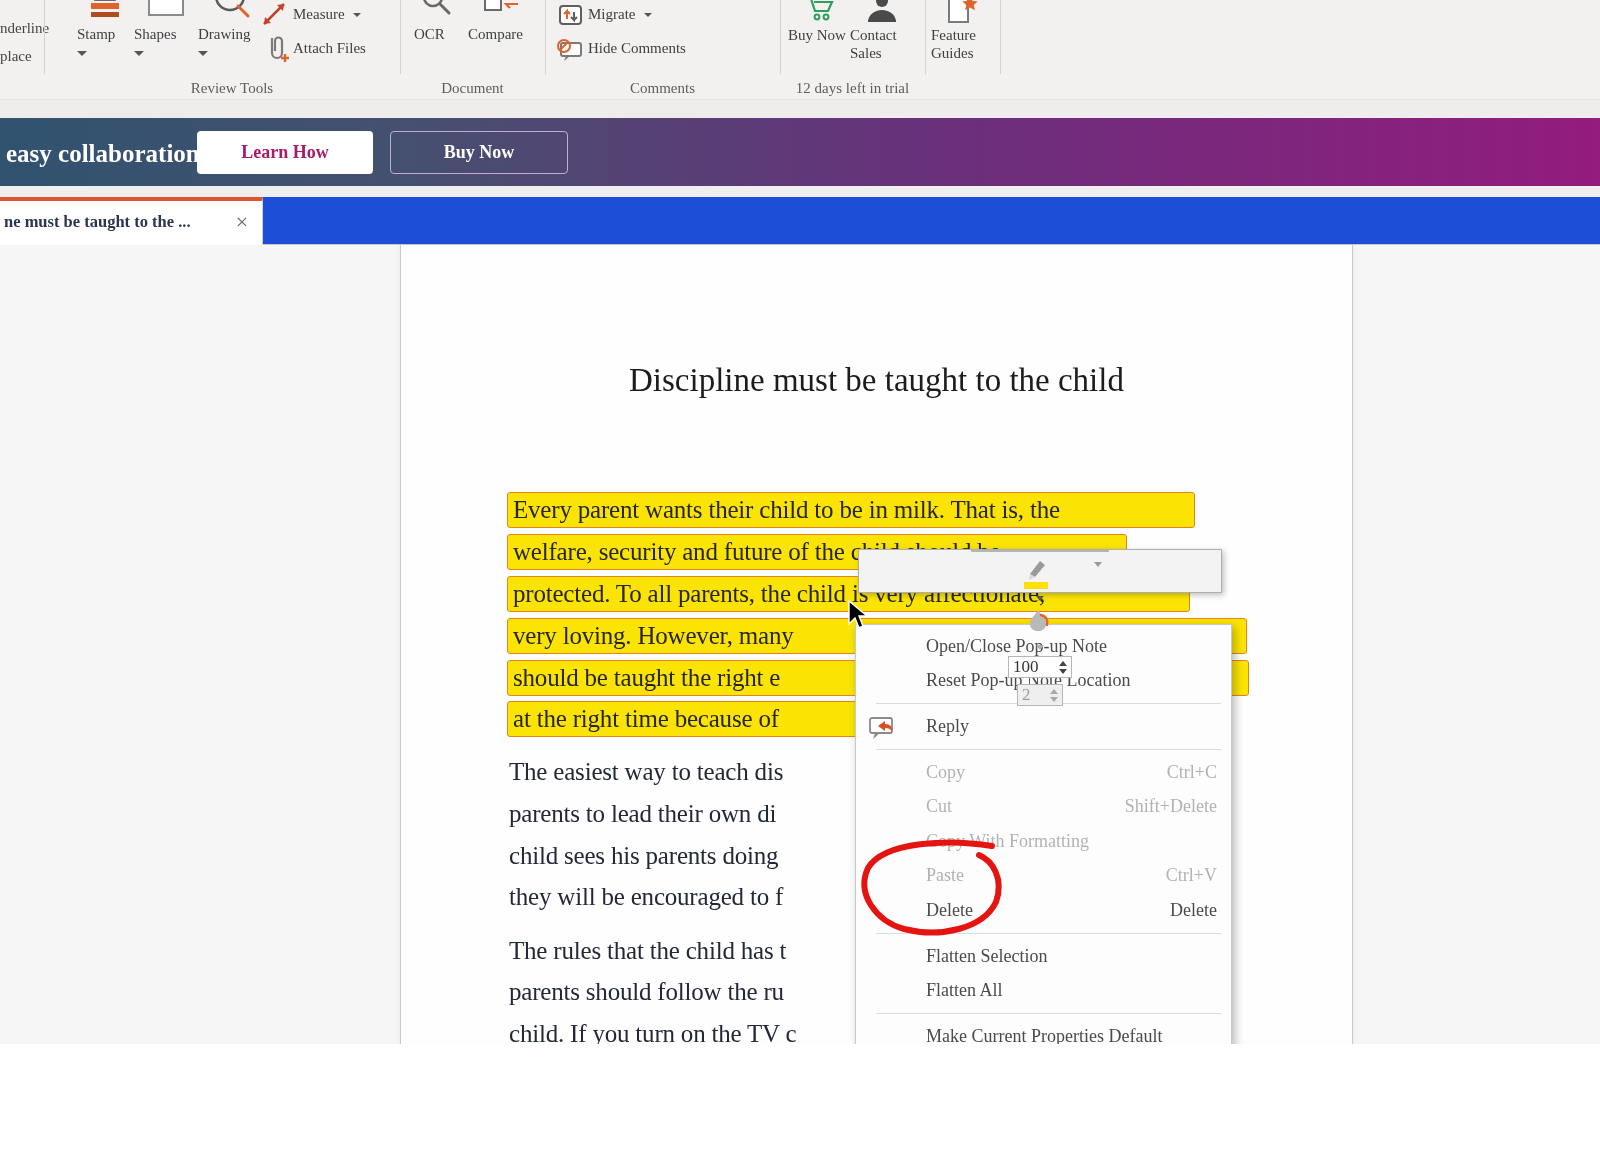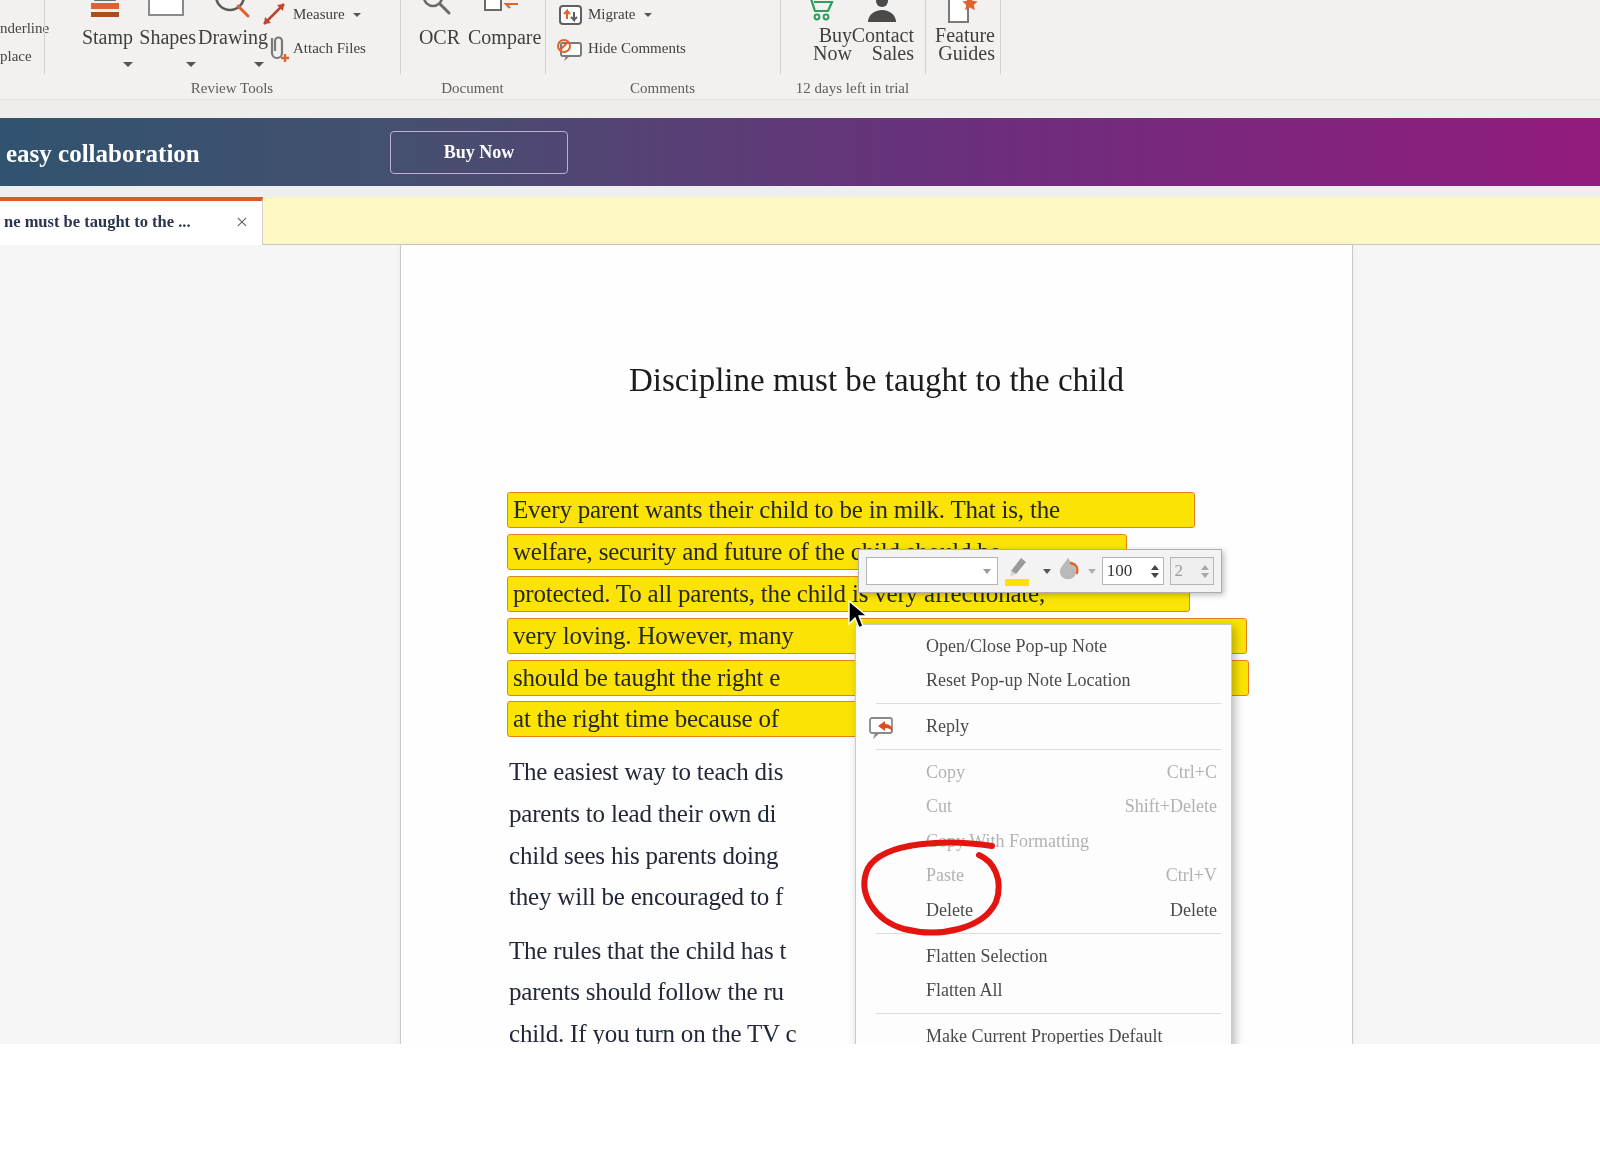--- a/index.html
+++ b/index.html
@@ -5,57 +5,57 @@
   * { margin:0; padding:0; box-sizing:border-box; }
   html,body { width:1600px; height:1160px; }
   body { font-family:"Liberation Sans", sans-serif; background:#ffffff; overflow:hidden; }
   #stage { position:relative; width:1600px; height:1044px; overflow:hidden; background:#f6f6f6;font-family:Liberation Serif, serif; }
 
   
   .ribbon { position:absolute; left:0; top:0; width:1600px; height:100px; background:#f2f1f0; overflow:hidden; border-bottom:1px solid #e3e2e1; }
   .rb-divider { position:absolute; top:0; height:74px; width:1px; background:#d2d1d0; }
   .rb-group-label { position:absolute; top:80px; height:18px; font-size:15px; color:#5d5d5d; text-align:center; }
   .rb-clip-label { position:absolute; left:0; font-size:15px; color:#444; }
-  .rb-big { position:absolute; text-align:right; color:#3f3f3f; font-size:20px; cursor:default; }
+  .rb-big { position:absolute; text-align:left; color:#3f3f3f; font-size:15px; cursor:default; }
   .rb-big .lbl { display:block; }
   .rb-caret { width:0; height:0; border-left:5px solid transparent; border-right:5px solid transparent; border-top:5px solid #555; display:inline-block; margin-top:6px; }
   .rb-caret-inline { width:0; height:0; border-left:4px solid transparent; border-right:4px solid transparent; border-top:4px solid #555; display:inline-block; margin-left:5px; margin-bottom:2px; }
   .rb-small { position:absolute; font-size:15px; color:#3f3f3f; white-space:nowrap; cursor:default; }
   .rb-icon { position:absolute; }
   .rb-two-line { width:64px; line-height:18px; }
 
   
   .banner { position:absolute; left:0; top:118px; width:1600px; height:68px;
     background:linear-gradient(90deg,#30536f 0%,#45506f 25%,#6b2f7c 60%,#931c7e 100%); }
   .banner-msg { position:absolute; left:6px; top:22px; color:#ffffff; font-weight:bold; font-size:25px; }
   .btn-learn { position:absolute; left:197px; top:13px; width:176px; height:43px; background:#ffffff; border:none; border-radius:4px;
     color:#aa1a6a; font-weight:bold; font-size:18px; font-family:inherit; cursor:pointer; }
   .btn-buynow { position:absolute; left:390px; top:13px; width:178px; height:43px; background:transparent; border:1px solid #c0aed8; border-radius:4px;
     color:#ffffff; font-weight:bold; font-size:18px; font-family:inherit; cursor:pointer; }
   .strip-a { position:absolute; left:0; top:100px; width:1600px; height:18px; background:#eeedec; }
   .strip-b { position:absolute; left:0; top:186px; width:1600px; height:11px; background:#f0efef; }
 
   
-  .tabrow { position:absolute; left:0; top:197px; width:1600px; height:48px; background:#fef9c3; border-bottom:1px solid #c8c8c8; }
+  .tabrow { position:absolute; left:0; top:197px; width:1600px; height:48px; background:#1d4ed8; border-bottom:1px solid #c8c8c8; }
   .tab { position:absolute; left:0; top:0; width:263px; height:48px; background:#ffffff; border-top:4px solid #e0552e; border-right:1px solid #cfcfcf; }
   .tab-title { position:absolute; left:4px; top:11px; width:224px; font-size:16.5px; font-weight:bold; color:#2a3550; white-space:nowrap; overflow:hidden; }
   .tab-close { position:absolute; right:8px; top:8px; width:24px; height:26px; font-size:22px; color:#666; text-align:center; line-height:26px; cursor:pointer; }
 
   
   .canvas { position:absolute; left:0; top:245px; width:1600px; height:915px; background:#f6f6f6; }
   .page { position:absolute; left:400px; top:0; width:953px; height:915px; background:#fefefe;
     border-left:1px solid #c9c9c9; border-right:1px solid #c9c9c9; box-shadow:0 0 6px rgba(0,0,0,0.06); }
   .doc-title { position:absolute; left:400px; top:117px; width:953px; text-align:center; font-size:33px; color:#1c1c1c; }
   .hl-line { position:absolute; height:36px; background:#fbe404; border:1px solid #e8821e; border-radius:3px;
     font-size:25px; line-height:34px; color:#26262a; padding-left:5px; white-space:nowrap; overflow:hidden; letter-spacing:-0.2px; }
   .doc-line { position:absolute; left:509px; font-size:25px; color:#222838; white-space:nowrap; letter-spacing:-0.2px; }
 
   
   .minibar { position:absolute; left:858px; top:304px; width:364px; height:44px; background:#f3f3f3; border:1px solid #aeaeae;
-    box-shadow:2px 2px 6px rgba(0,0,0,0.25); display:flex; align-items:center; padding:0 7px; gap:6px; z-index:30; }
+    box-shadow:2px 2px 6px rgba(0,0,0,0.25); display:flex; align-items:center; padding:0 7px; gap:6px; z-index:30;flex-direction:column; }
   .mb-combo { width:138px; height:28px; background:#ffffff; border:1px solid #b5b5b5; position:relative; }
   .mb-combo .car { position:absolute; right:6px; top:11px; border-left:4px solid transparent; border-right:4px solid transparent; border-top:5px solid #9a9a9a; }
   .mb-tool { width:34px; height:32px; position:relative; }
   .mb-caret { border-left:4px solid transparent; border-right:4px solid transparent; border-top:5px solid #555; width:0; height:0; display:inline-block; }
   .mb-caret.dim { border-top-color:#b0b0b0; }
   .mb-spin { height:28px; background:#ffffff; border:1px solid #b5b5b5; display:flex; align-items:center; padding:0 4px; gap:4px; }
   .mb-spin .val { font-size:17px; color:#333; flex:1; }
   .mb-spin.dim { background:#efefef; }
   .mb-spin.dim .val { color:#9c9c9c; }
   .spin-arrows { display:flex; flex-direction:column; gap:3px; }
@@ -210,20 +210,21 @@
       <span class="lbl">Feature Guides</span>
     </div>
 
     <div class="rb-divider" style="left:1000px"></div>
   </div>
 
   <div class="strip-a"></div>
 
   <div class="banner">
     <span class="banner-msg">easy collaboration</span>
+    <button class="btn-learn">Learn How</button>
     <button class="btn-buynow">Buy Now</button>
   </div>
 
   <div class="strip-b"></div>
 
   <div class="tabrow">
     <div class="tab">
       <span class="tab-title">ne must be taught to the ...</span>
       <span class="tab-close">×</span>
     </div>

